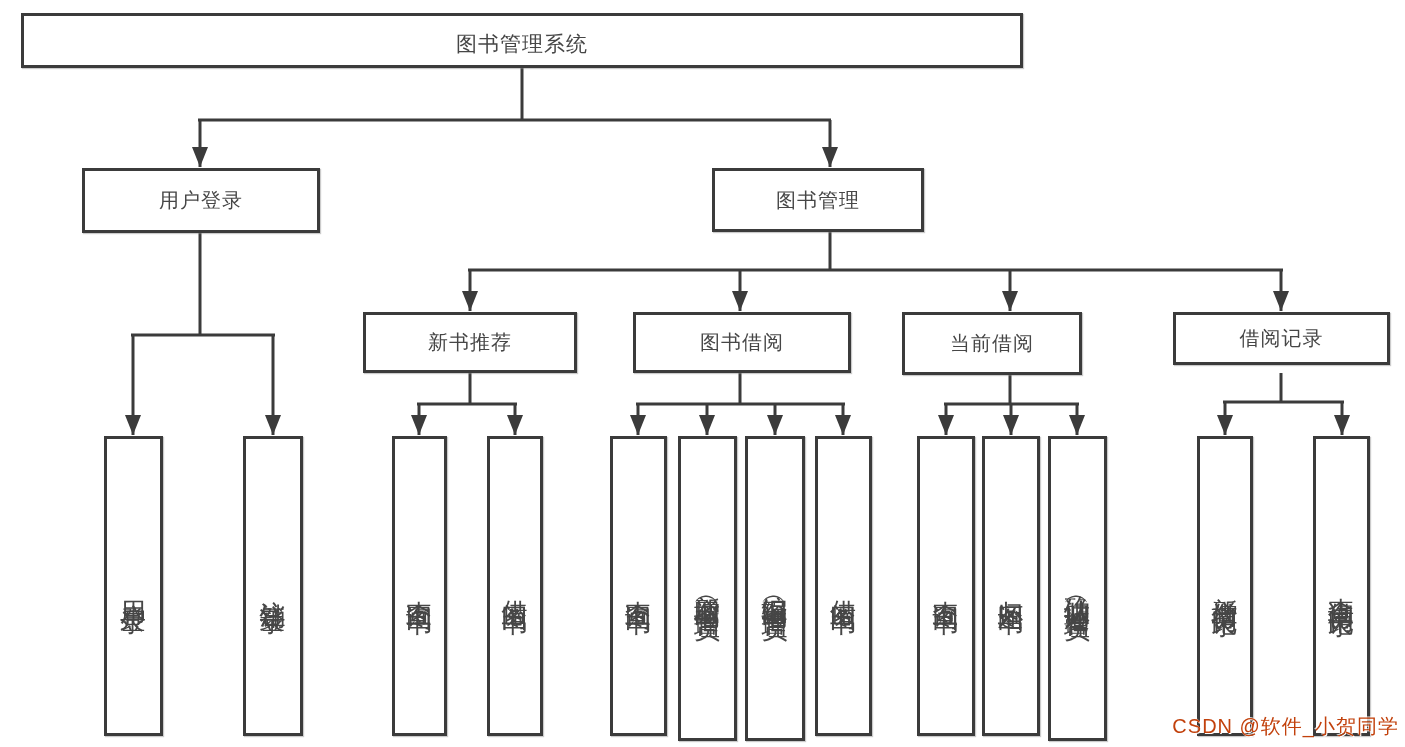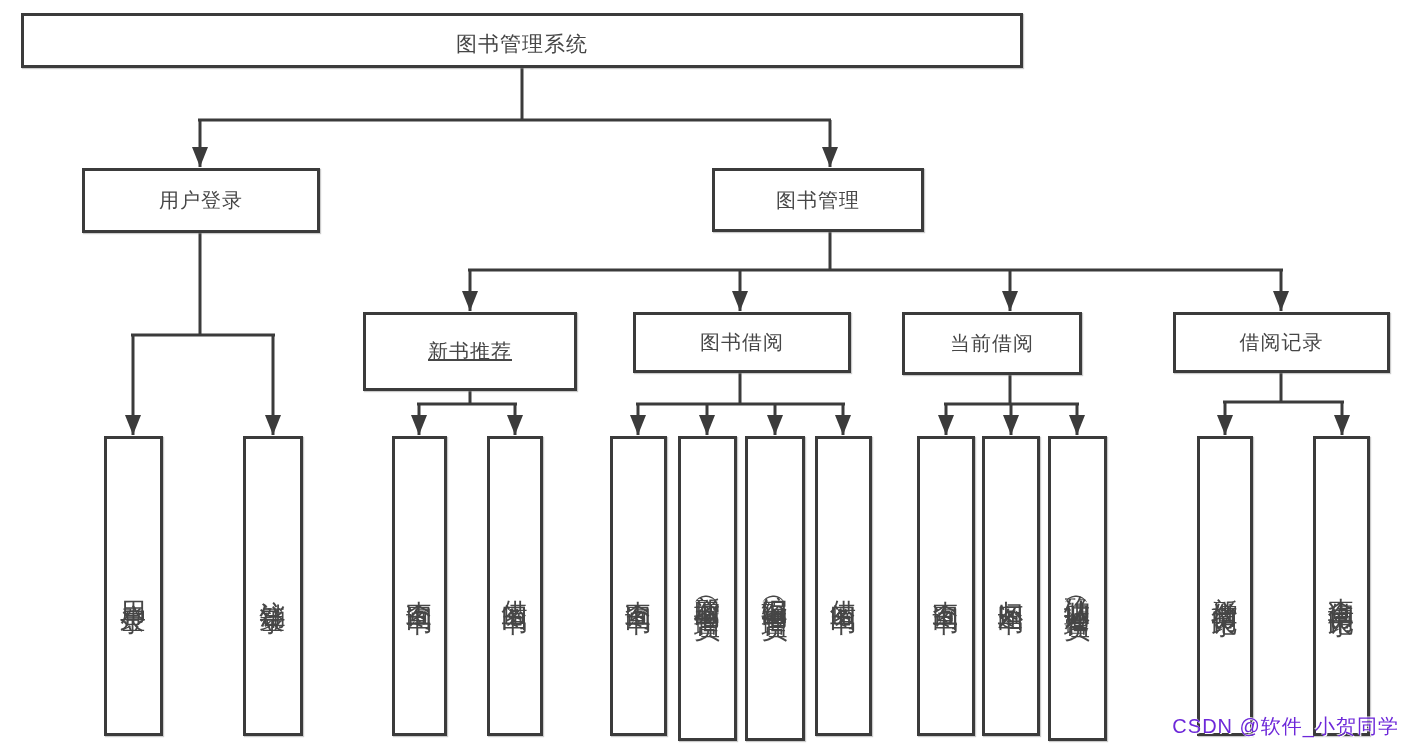--- a/index.html
+++ b/index.html
@@ -27,24 +27,24 @@
     align-items: center;
     justify-content: center;
     z-index: 2;
     box-shadow: 1px 1px 1px rgba(140,140,140,0.45);
   }
   .hlabel { font-size: 20px; letter-spacing: 1px; white-space: nowrap; }
   #n-root { left: 21px; top: 13px; width: 1002px; height: 55px; }
   #n-root .hlabel { font-size: 21px; margin-top: 6px; }
   #n-user-login   { left: 82px;  top: 168px; width: 238px; height: 65px; }
   #n-book-mgmt    { left: 712px; top: 168px; width: 212px; height: 64px; }
-  #n-new-book-rec    { left: 363px;  top: 312px; width: 214px; height: 79px; text-decoration: underline; }
+  #n-new-book-rec    { left: 363px;  top: 312px; width: 214px; height: 61px; }
   #n-book-borrow     { left: 633px;  top: 312px; width: 218px; height: 61px; }
   #n-current-borrow  { left: 902px;  top: 312px; width: 180px; height: 63px; }
-  #n-borrow-records  { left: 1173px; top: 312px; width: 217px; height: 61px; }
+  #n-borrow-records  { left: 1173px; top: 312px; width: 217px; height: 53px; }
   .leaf { top: 436px; height: 300px; }
   .leaf.tall { height: 305px; }
   .vlabel {
     writing-mode: vertical-rl;
     text-orientation: mixed;
     font-size: 26px;
     line-height: 1;
     letter-spacing: 3px;
     white-space: nowrap;
   }
@@ -60,21 +60,21 @@
   #n-cb-return  { left: 982px;  width: 58px; }
   #n-cb-confirm { left: 1048px; width: 59px; }
   #n-br-add     { left: 1197px; width: 56px; }
   #n-br-query   { left: 1313px; width: 57px; }
   .watermark {
     position: absolute;
     right: 6px;
     bottom: 7px;
     z-index: 3;
     font-size: 20px;
-    color: #6d28d9;
+    color: #c2410c;
     letter-spacing: 1px;
     text-shadow: 1px 1px 0 #ffffff, -1px -1px 0 rgba(255,255,255,0.8);
     white-space: nowrap;
   }
 </style>
 </head>
 <body>
 
 <div class="canvas">
 

